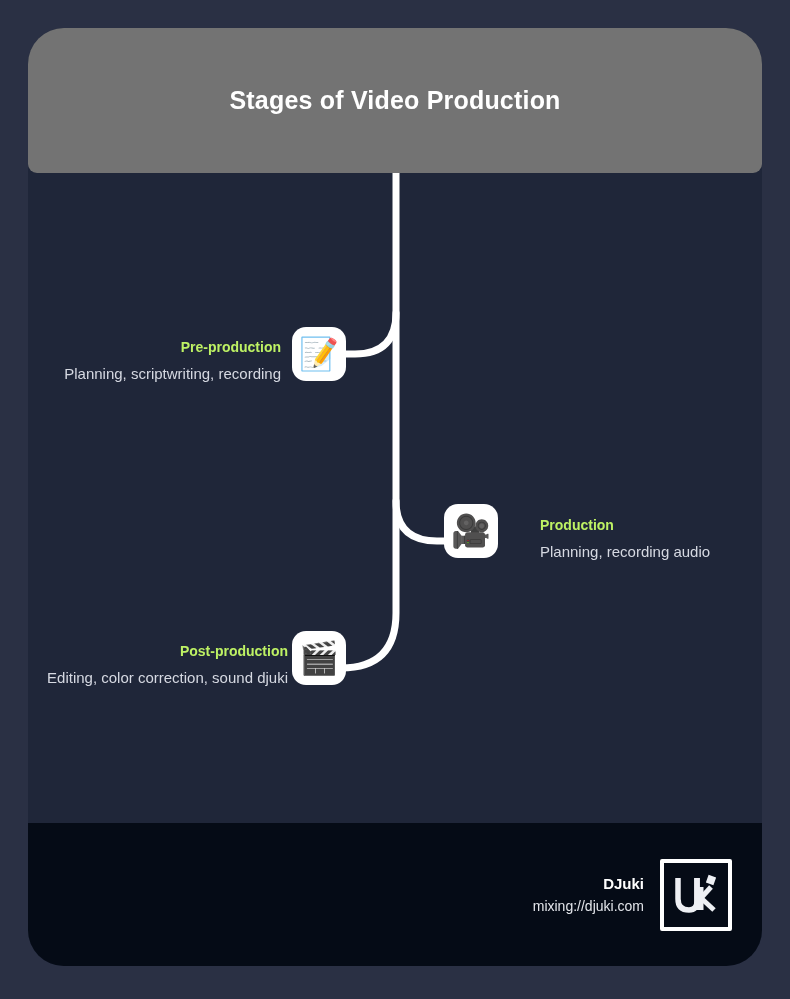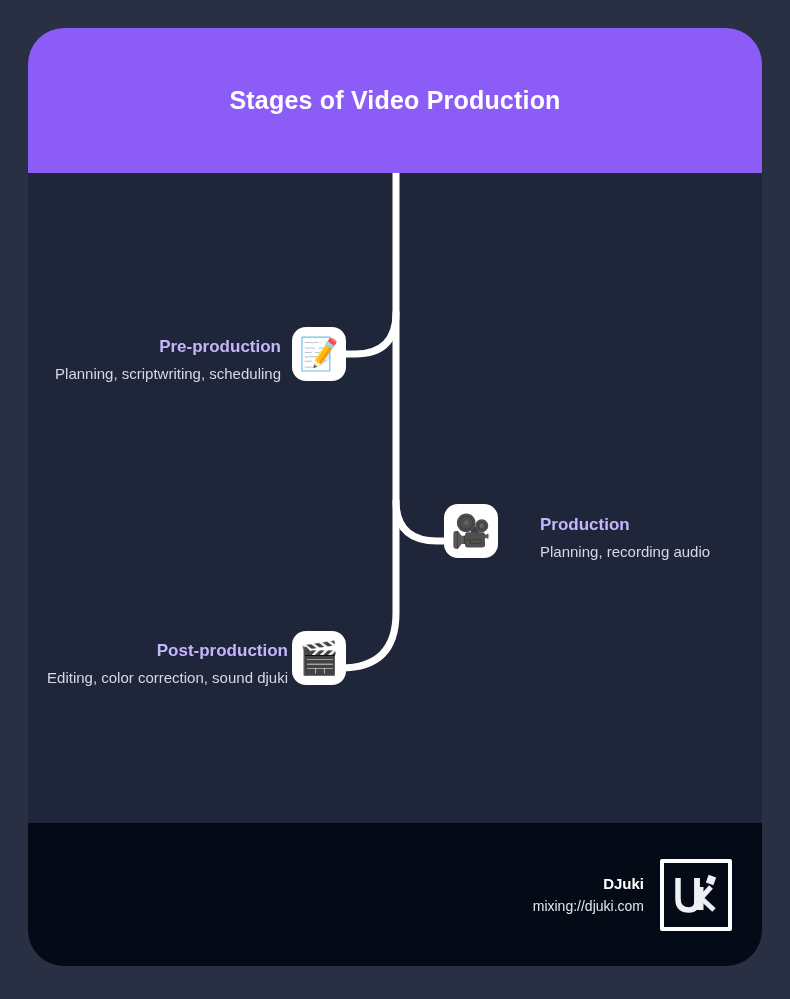--- a/index.html
+++ b/index.html
@@ -13,22 +13,22 @@
     position:absolute;
     left:28px; top:28px;
     width:734px; height:938px;
     background:#1f2639;
     border-radius:36px;
     overflow:hidden;
   }
   #card-header {
     position:absolute;
     left:0; top:0; width:734px; height:145px;
-    background:#8b5cf6;
-    display:flex; align-items:center; justify-content:center;
+    background:#737373;
+    display:flex; align-items:center; justify-content:center;border-radius:9px;
   }
   #page-title {
     color:#ffffff;
     font-size:25px;
     font-weight:bold;
     letter-spacing:0.2px;
     text-align:center;
   }
   #card-body {
     position:absolute;
@@ -45,23 +45,23 @@
     position:absolute;
     width:54px; height:54px;
     background:#ffffff;
     border-radius:14px;
     display:flex; align-items:center; justify-content:center;
     font-size:32px;
     line-height:1;
   }
   .stage-text { position:absolute; }
   .stage-title {
-    font-size:17px;
+    font-size:14px;
     font-weight:bold;
-    color:#c4b5fd;
+    color:#bef264;
     line-height:22px;
   }
   .stage-desc {
     font-size:15px;
     color:#d6d9e2;
     line-height:21px;
     margin-top:5px;
   }
   .align-right { text-align:right; }
   .align-left  { text-align:left; }
@@ -115,21 +115,21 @@
 
       <path d="M368,140 Q368,181 327,181 L318,181" fill="none" stroke="#ffffff" stroke-width="7" stroke-linecap="round"></path>
 
       <path d="M368,328 Q368,368 409,368 L418,368" fill="none" stroke="#ffffff" stroke-width="7" stroke-linecap="round"></path>
     </svg>
 
     <div class="stage-node" id="node-pre">
       <div class="icon-tile">📝</div>
       <div class="stage-text align-right">
         <div class="stage-title">Pre-production</div>
-        <div class="stage-desc">Planning, scriptwriting, scheduling</div>
+        <div class="stage-desc">Planning, scriptwriting, recording</div>
       </div>
     </div>
 
     <div class="stage-node" id="node-prod">
       <div class="icon-tile">🎥</div>
       <div class="stage-text align-left">
         <div class="stage-title">Production</div>
         <div class="stage-desc">Planning, recording audio</div>
       </div>
     </div>

